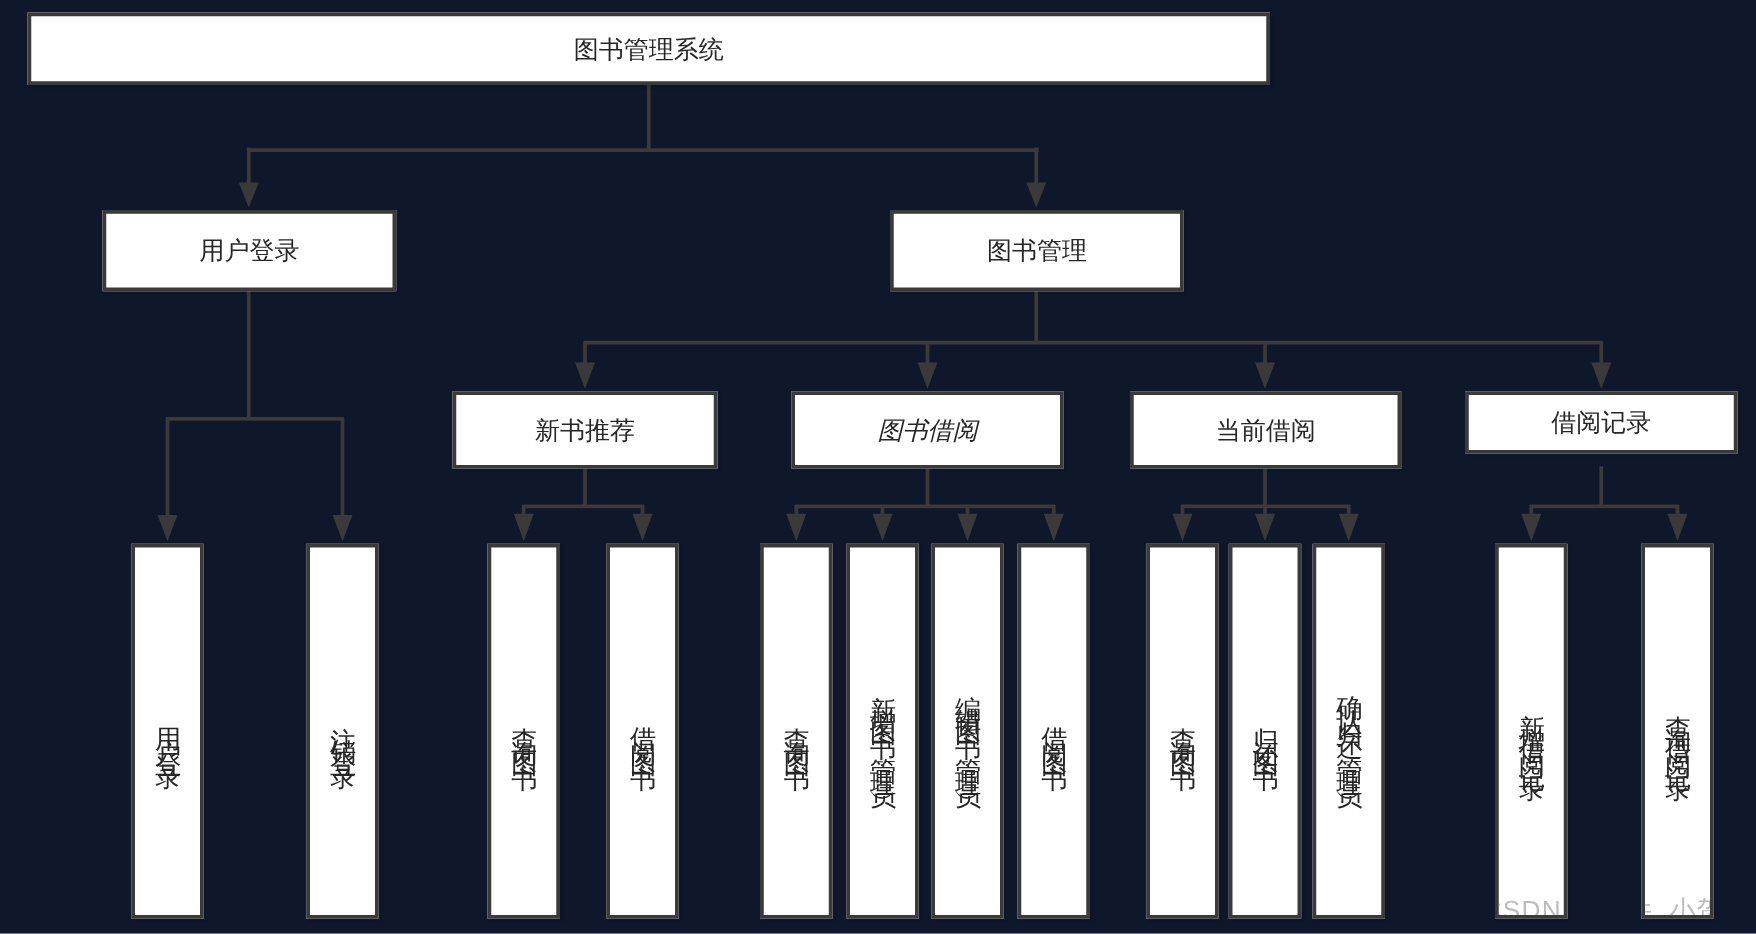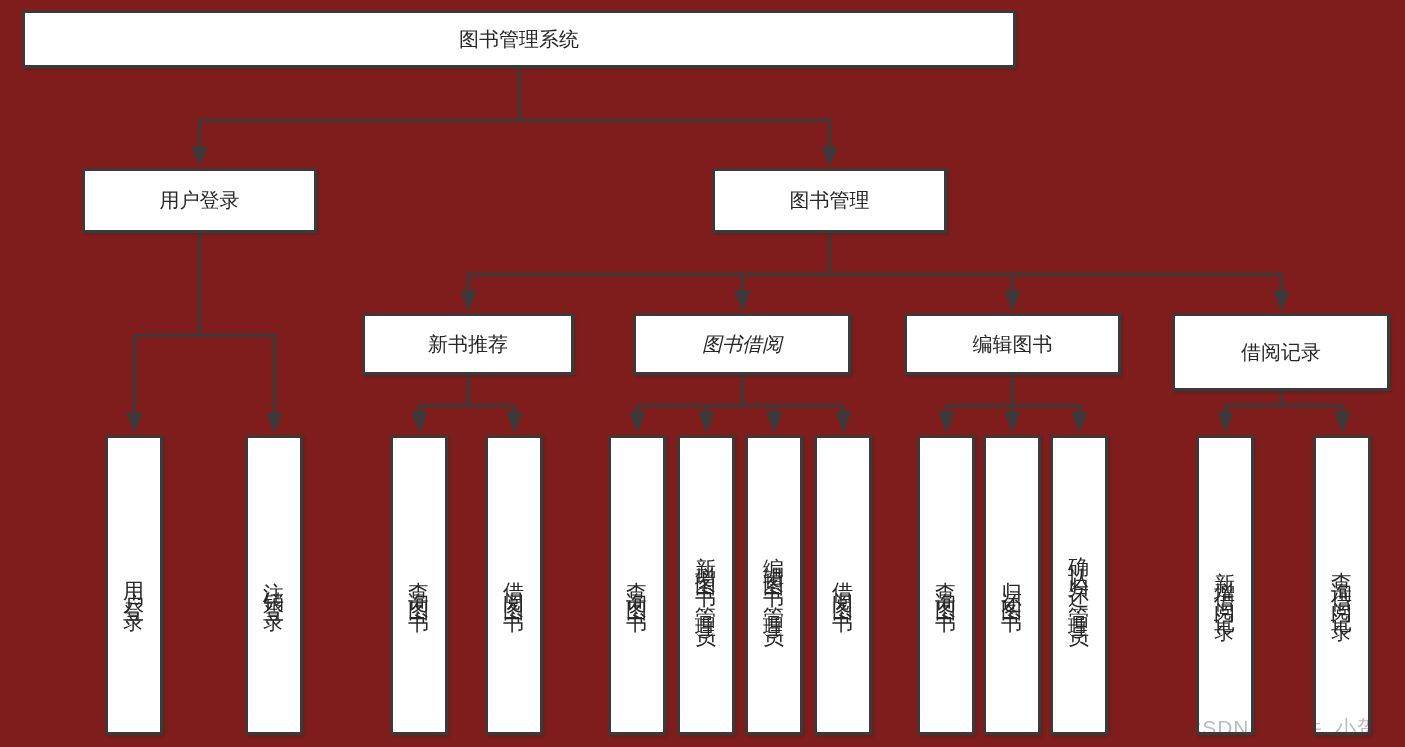--- a/index.html
+++ b/index.html
@@ -1,17 +1,17 @@
 <!DOCTYPE html>
 <html><head>
 <meta charset="utf-8">
 <style>
   html, body { margin:0; padding:0; background:#ffffff; }
   #canvas {
-    position:relative; width:1405px; height:747px; background:#7f1d1d;
+    position:relative; width:1405px; height:747px; background:#0f172a;
     font-family:"Liberation Sans", sans-serif; overflow:hidden;
   }
   #connectors { position:absolute; left:0; top:0; width:1405px; height:747px; z-index:1; }
   .node {
     position:absolute; box-sizing:border-box; background:#ffffff;
     border:3px solid #3a3a3a; display:flex; align-items:center; justify-content:center;
     color:#262626; font-size:20px; z-index:2;
     box-shadow:2px 2px 2px rgba(0,0,0,0.10);
   }
   .node span { white-space:nowrap; }
@@ -93,23 +93,23 @@
     <span>新书推荐</span>
   </div>
 
   <div class="node" style="left:712px; top:168px; width:235px; height:65px;">
     <span>图书管理</span>
   </div>
   <div class="node" style="left:633px; top:313px; width:218px; height:62px;font-style:italic;">
     <span>图书借阅</span>
   </div>
   <div class="node" style="left:904px; top:313px; width:217px; height:62px;">
-    <span>编辑图书</span>
+    <span>当前借阅</span>
   </div>
-  <div class="node" style="left:1172px; top:313px; width:218px; height:78px;">
+  <div class="node" style="left:1172px; top:313px; width:218px; height:50px;">
     <span>借阅记录</span>
   </div>
 
   <div class="node leaf" style="left:105px;">
     <span>用户登录</span>
   </div>
   <div class="node leaf" style="left:245px;">
     <span>注销登录</span>
   </div>
 

